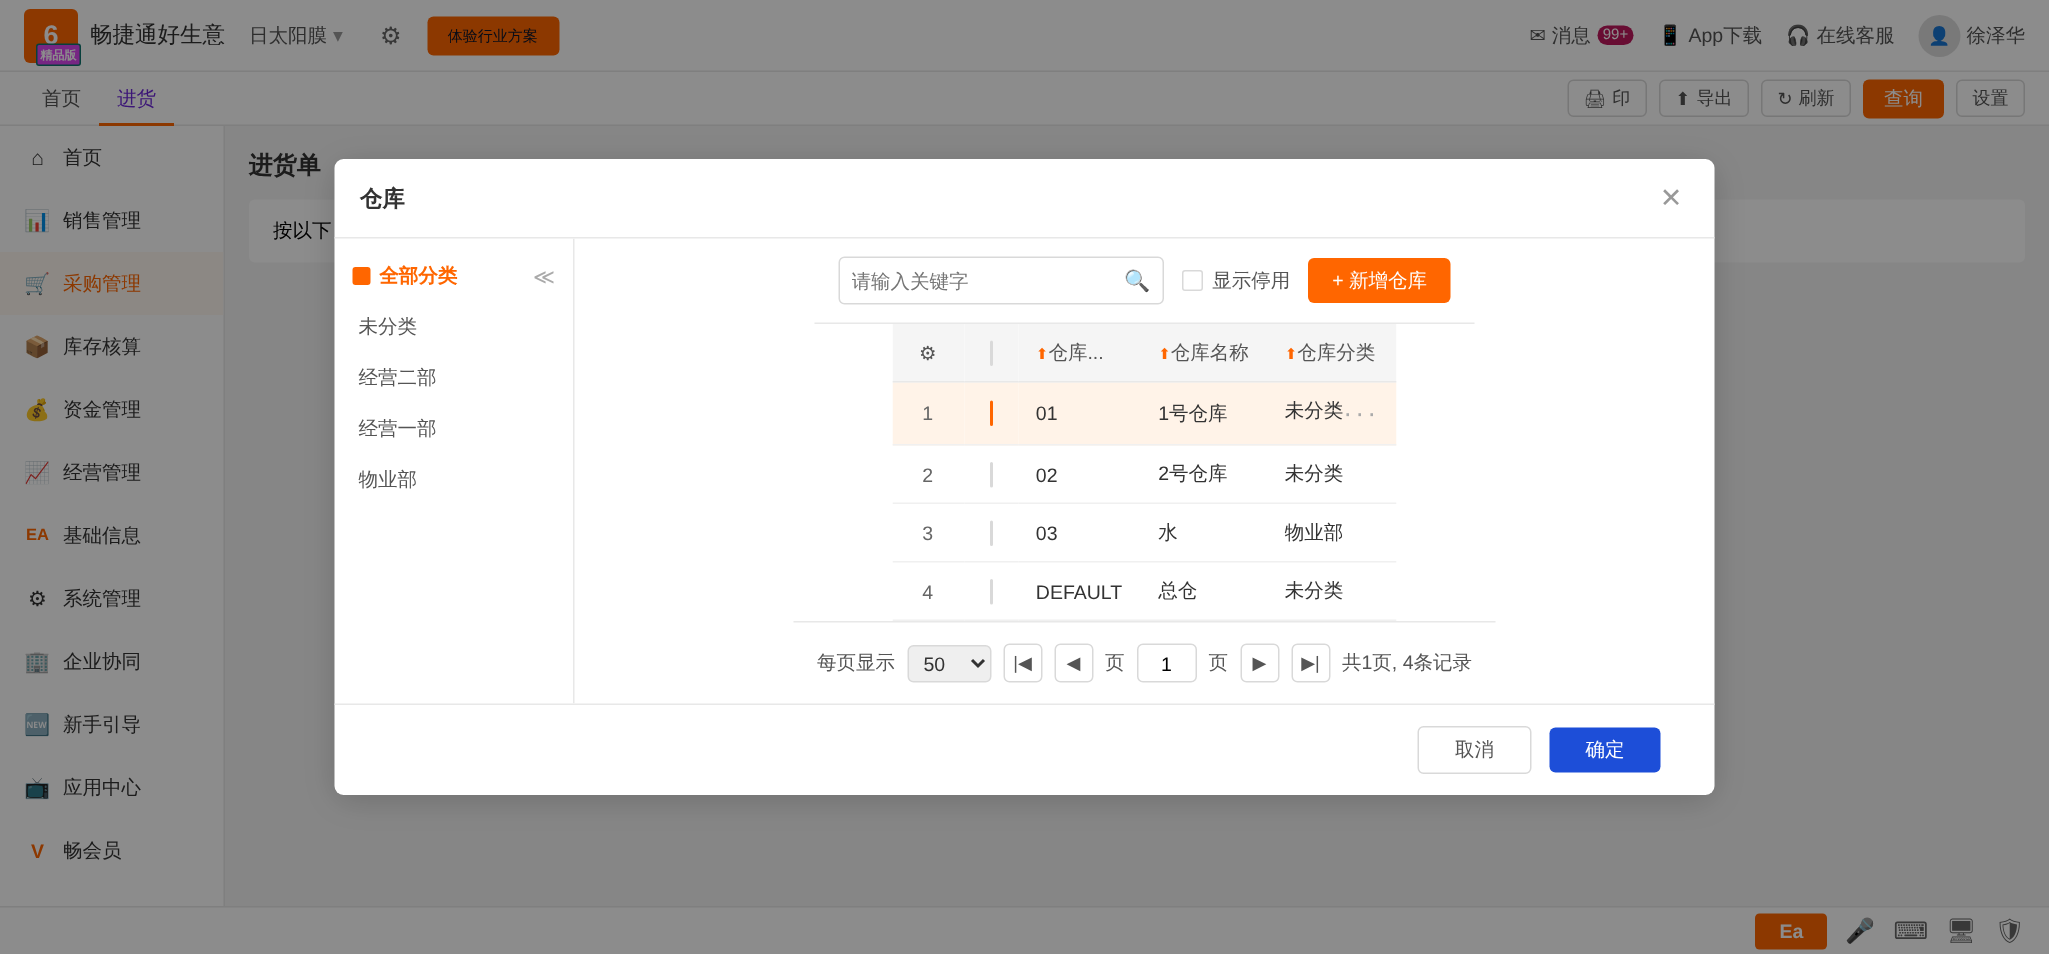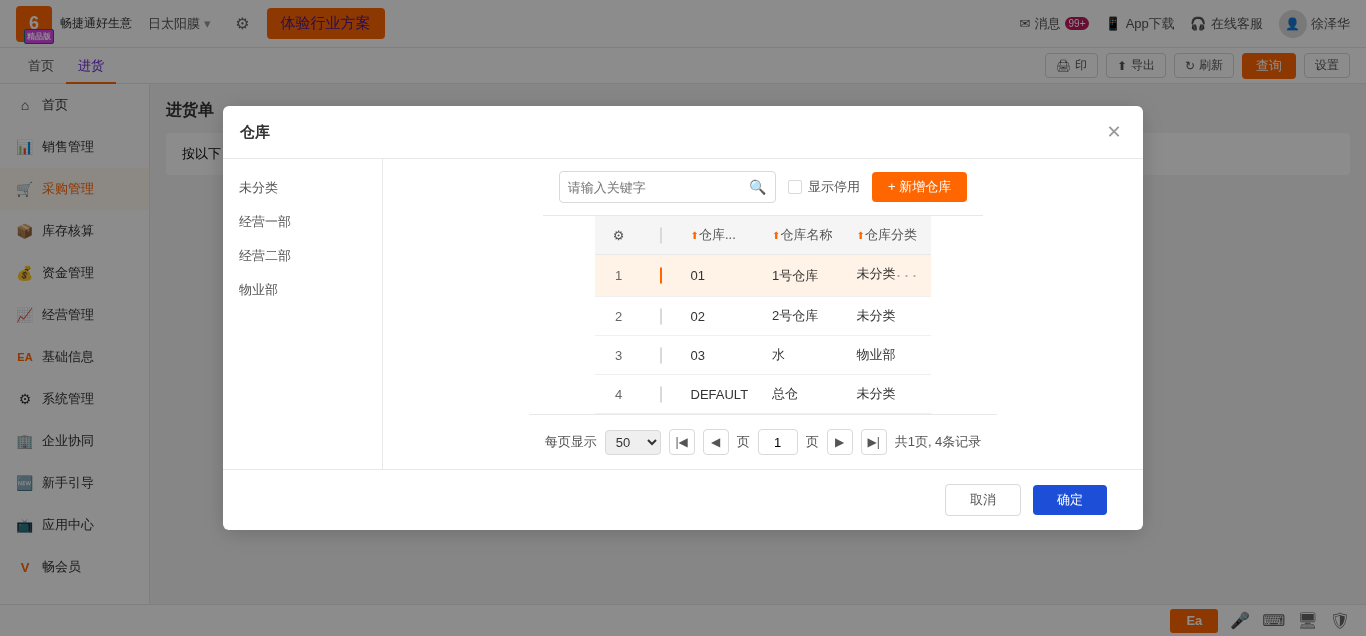--- a/index.html
+++ b/index.html
@@ -40,21 +40,21 @@
       right: -2px;
       background: #d946ef;
       color: #fff;
       font-size: 8px;
       padding: 1px 2px;
       border-radius: 2px;
       border: 1px solid #0f766e;
     }
     .logo-text {
       margin-left: 8px;
-      font-size: 12px;
+      font-size: 15px;
       color: #333;
       line-height: 1.3;
     }
     .topbar-branch {
       display: flex;
       align-items: center;
       color: #555;
       font-size: 13px;
       cursor: pointer;
       margin-right: 16px;
@@ -66,25 +66,25 @@
       display: flex;
       align-items: center;
       justify-content: center;
       color: #666;
       cursor: pointer;
       font-size: 16px;
       margin-right: 8px;
     }
     .topbar-trial {
       background: #f60;
-      color: #4c1d95;
+      color: #0f172a;
       border: none;
       border-radius: 4px;
       padding: 6px 14px;
-      font-size: 15px;
+      font-size: 10px;
       cursor: pointer;
       margin-right: 16px;
     }
     .topbar-right {
       margin-left: auto;
       display: flex;
       align-items: center;
       gap: 16px;
     }
     .topbar-right-item {
@@ -621,23 +621,30 @@
   <div class="modal">
 
     <div class="modal-header">
       <span class="modal-title">仓库</span>
       <span class="modal-close">✕</span>
     </div>
 
     <div class="modal-body">
 
       <div class="modal-sidebar">
+        <div class="modal-sidebar-header">
+          <div class="modal-sidebar-title">
+            <span style="display:inline-block;width:12px;height:12px;background:#f60;border-radius:2px;"></span>
+            <span>全部分类</span>
+          </div>
+          <span class="modal-sidebar-collapse">≪</span>
+        </div>
         <div class="modal-sidebar-item">未分类</div>
+        <div class="modal-sidebar-item">经营二部</div>
         <div class="modal-sidebar-item">经营一部</div>
-        <div class="modal-sidebar-item">经营二部</div>
         <div class="modal-sidebar-item">物业部</div>
       </div>
 
       <div class="modal-content">
 
         <div class="modal-toolbar">
           <div class="modal-search">
             <input type="text" placeholder="请输入关键字" style="">
             <span class="modal-search-icon">🔍</span>
           </div>

